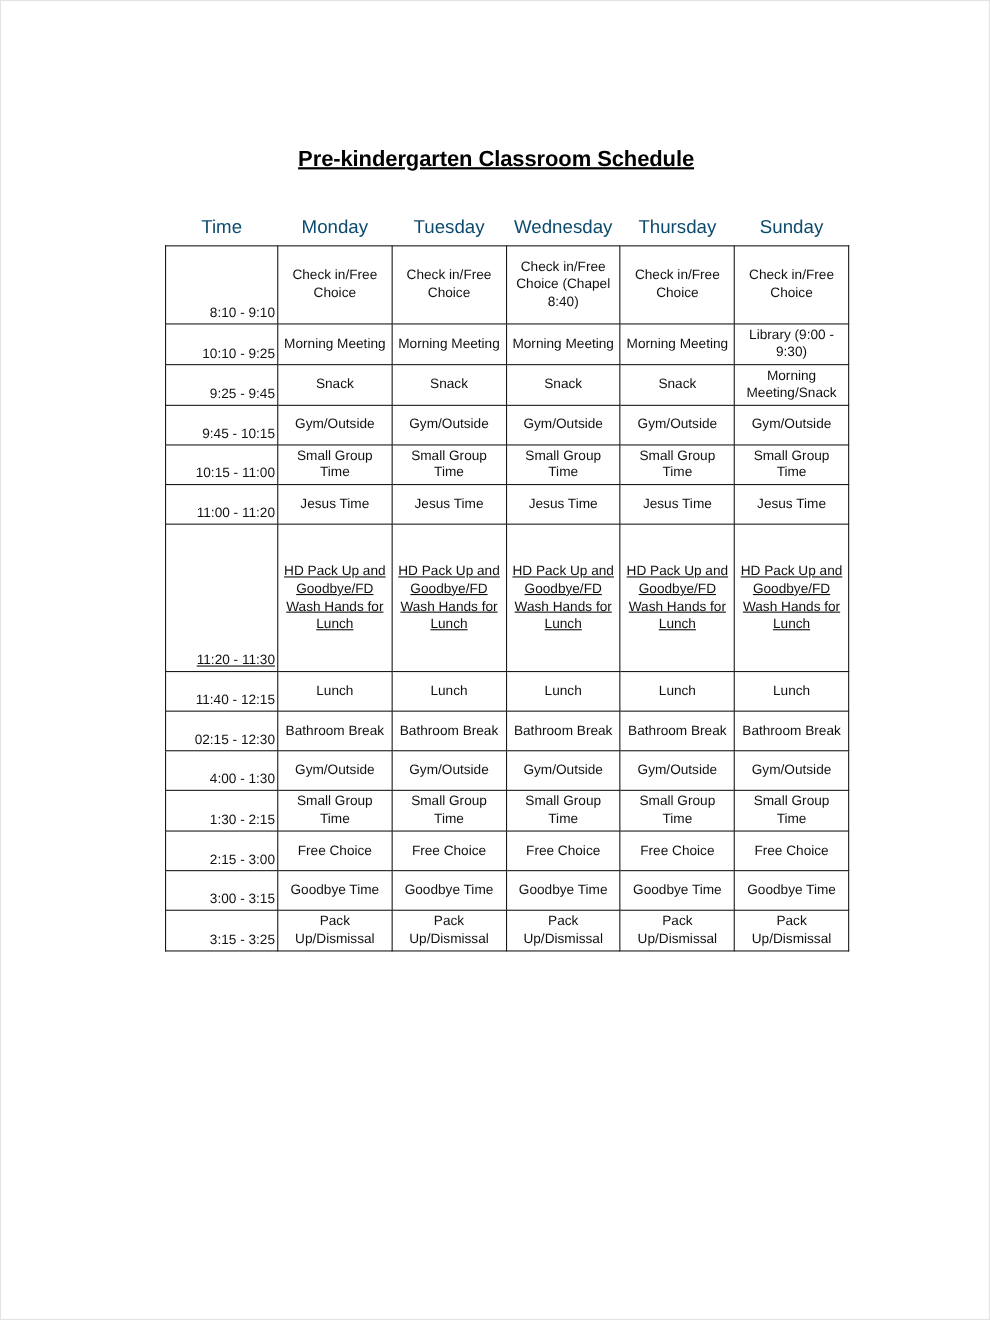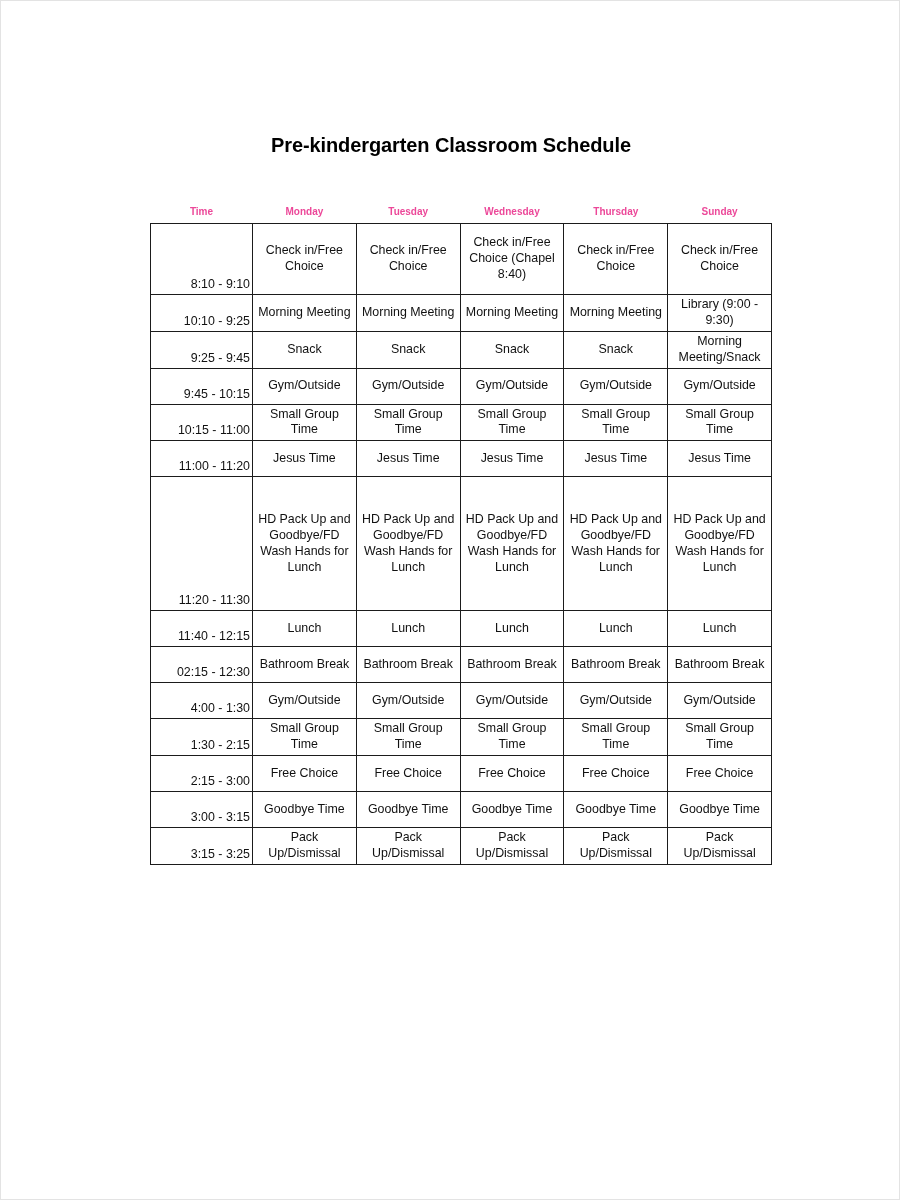--- a/index.html
+++ b/index.html
@@ -25,40 +25,41 @@
   .doc-title {
     position: absolute;
     left: 0;
     top: 133px;
     width: 900px;
     text-align: center;
     font-size: 20px;
     font-weight: bold;
     color: #000000;
     letter-spacing: -0.1px;
+    text-decoration: underline;
   }
   .schedule-wrap {
     position: absolute;
     left: 149px;
     top: 194px;
     width: 622px;
   }
   table.schedule {
     border-collapse: collapse;
     table-layout: fixed;
     width: 621px;
   }
   table.schedule col.time-col { width: 102px; }
   table.schedule col.day-col  { width: 103.8px; }
 
   table.schedule thead th {
     border: none;
-    font-size: 10px;
-    font-weight: bold;
-    color: #ec4899;
+    font-size: 17px;
+    font-weight: normal;
+    color: #0c4a6e;
     text-align: center;
     padding: 0 0 6px 0;
     vertical-align: bottom;
     height: 22px;
   }
 
   table.schedule tbody td {
     border: 1.6px solid #1b1b1b;
     font-size: 12.4px;
     color: #111111;
@@ -71,21 +72,21 @@
   table.schedule tbody td.time-cell {
     text-align: right;
     vertical-align: bottom;
     padding-left: 2px;
     padding-bottom: 1px;
     font-size: 12.4px;
     white-space: nowrap;
   }
   tr.r-tall td    { height: 66px; }
   tr.r-std td     { height: 31px; }
-  tr.r-hd td      { height: 129px; }
+  tr.r-hd td      { height: 129px; text-decoration: underline; }
 </style>
 </head>
 <body>
 
 <div class="page">
 
   <div class="doc-title">Pre-kindergarten Classroom Schedule</div>
 
   <div class="schedule-wrap">
     <table class="schedule">

